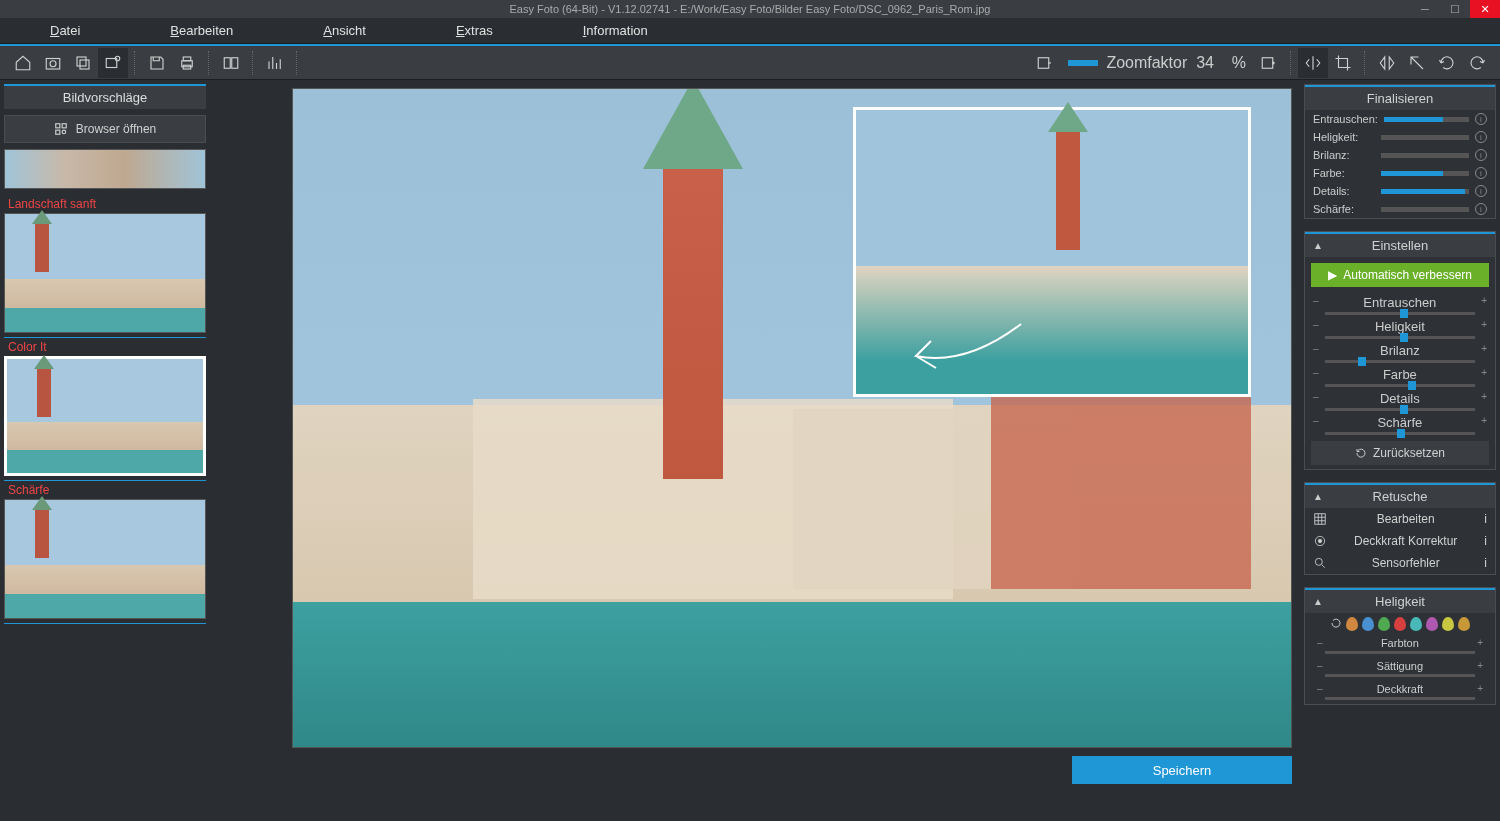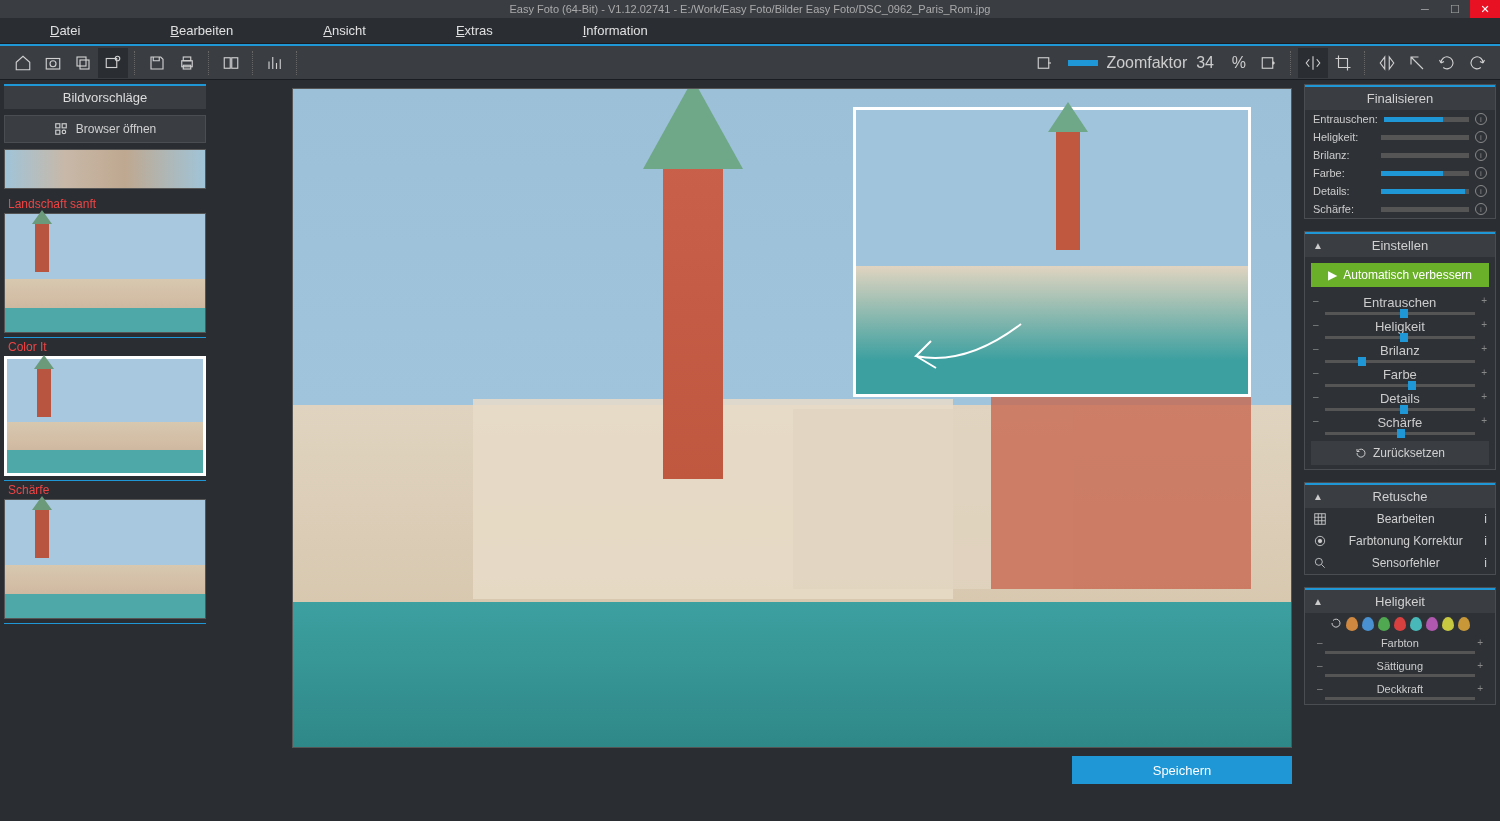--- a/index.html
+++ b/index.html
@@ -397,21 +397,21 @@
               <path d="M3 9h18M3 15h18M9 3v18M15 3v18"></path>
             </svg>
   <span class="txt">Bearbeiten</span>
   <div class="info">i</div>
           </div>
           <div class="ret-row">
             <svg class="ic" width="14" height="14" viewBox="0 0 24 24" fill="none" stroke="#ccc" stroke-width="1.5">
               <circle cx="12" cy="12" r="8"></circle>
               <circle cx="12" cy="12" r="3" fill="#ccc"></circle>
             </svg>
-  <span class="txt">Farbtonung Korrektur</span>
+  <span class="txt">Deckkraft Korrektur</span>
   <div class="info">i</div>
           </div>
           <div class="ret-row">
             <svg class="ic" width="14" height="14" viewBox="0 0 24 24" fill="none" stroke="#ccc" stroke-width="1.5">
               <circle cx="10" cy="10" r="6"></circle>
               <path d="M15 15l5 5"></path>
             </svg>
   <span class="txt">Sensorfehler</span>
   <div class="info">i</div>
           </div>

